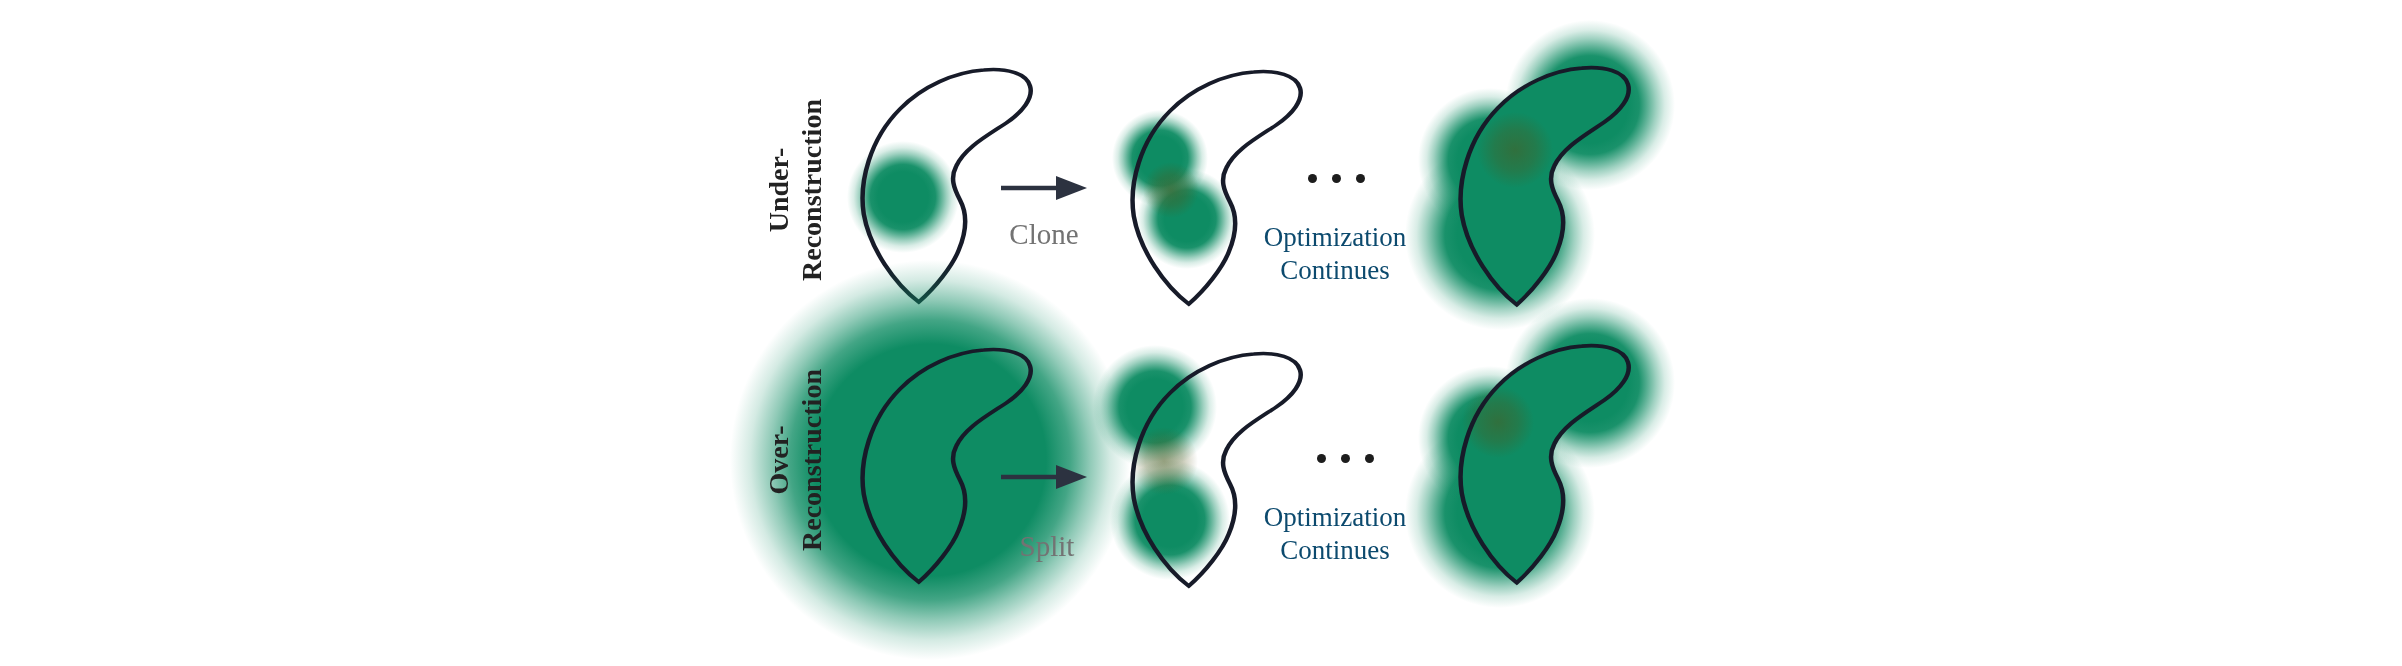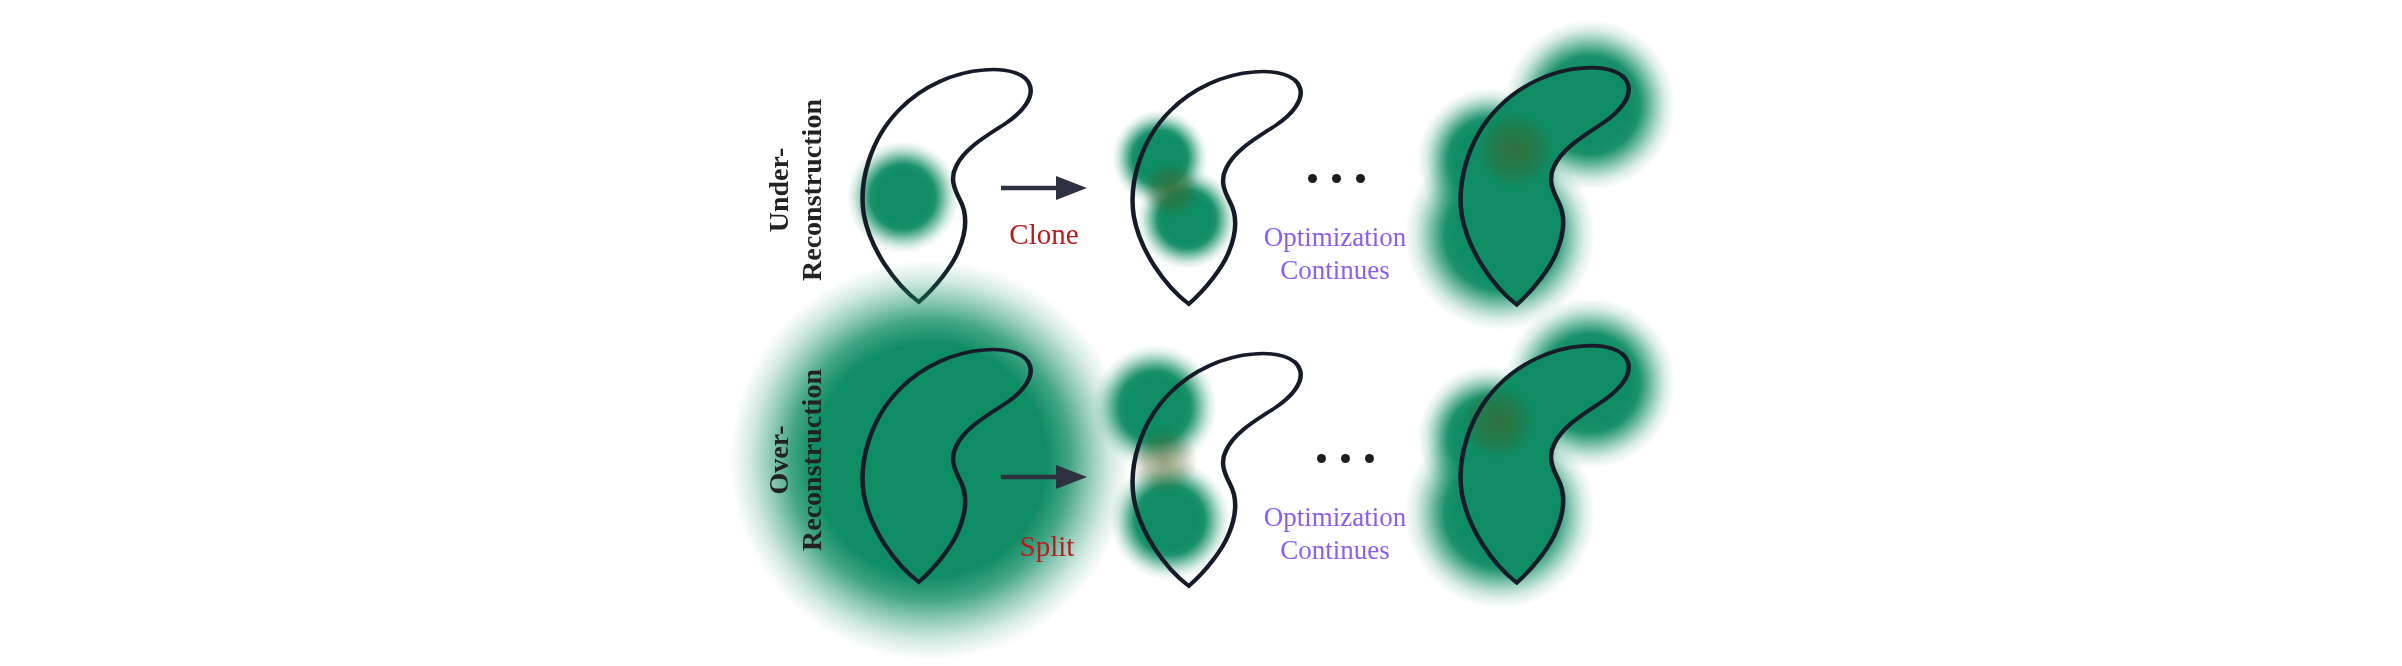--- a/index.html
+++ b/index.html
@@ -33,29 +33,29 @@
     color: #222222;
     text-align: center;
     white-space: nowrap;
   }
   .action {
     position: absolute;
     width: 140px;
     text-align: center;
     font-size: 29px;
     line-height: 36px;
-    color: #b91c1c;
+    color: #737373;
   }
   .caption {
     position: absolute;
     width: 190px;
     text-align: center;
     font-size: 27px;
     line-height: 33px;
-    color: #8b5cf6;
+    color: #0c4a6e;
   }
   .dots {
     position: absolute;
     display: flex;
     gap: 15px;
     align-items: center;
   }
   .dots .dot {
     width: 9px;
     height: 9px;

